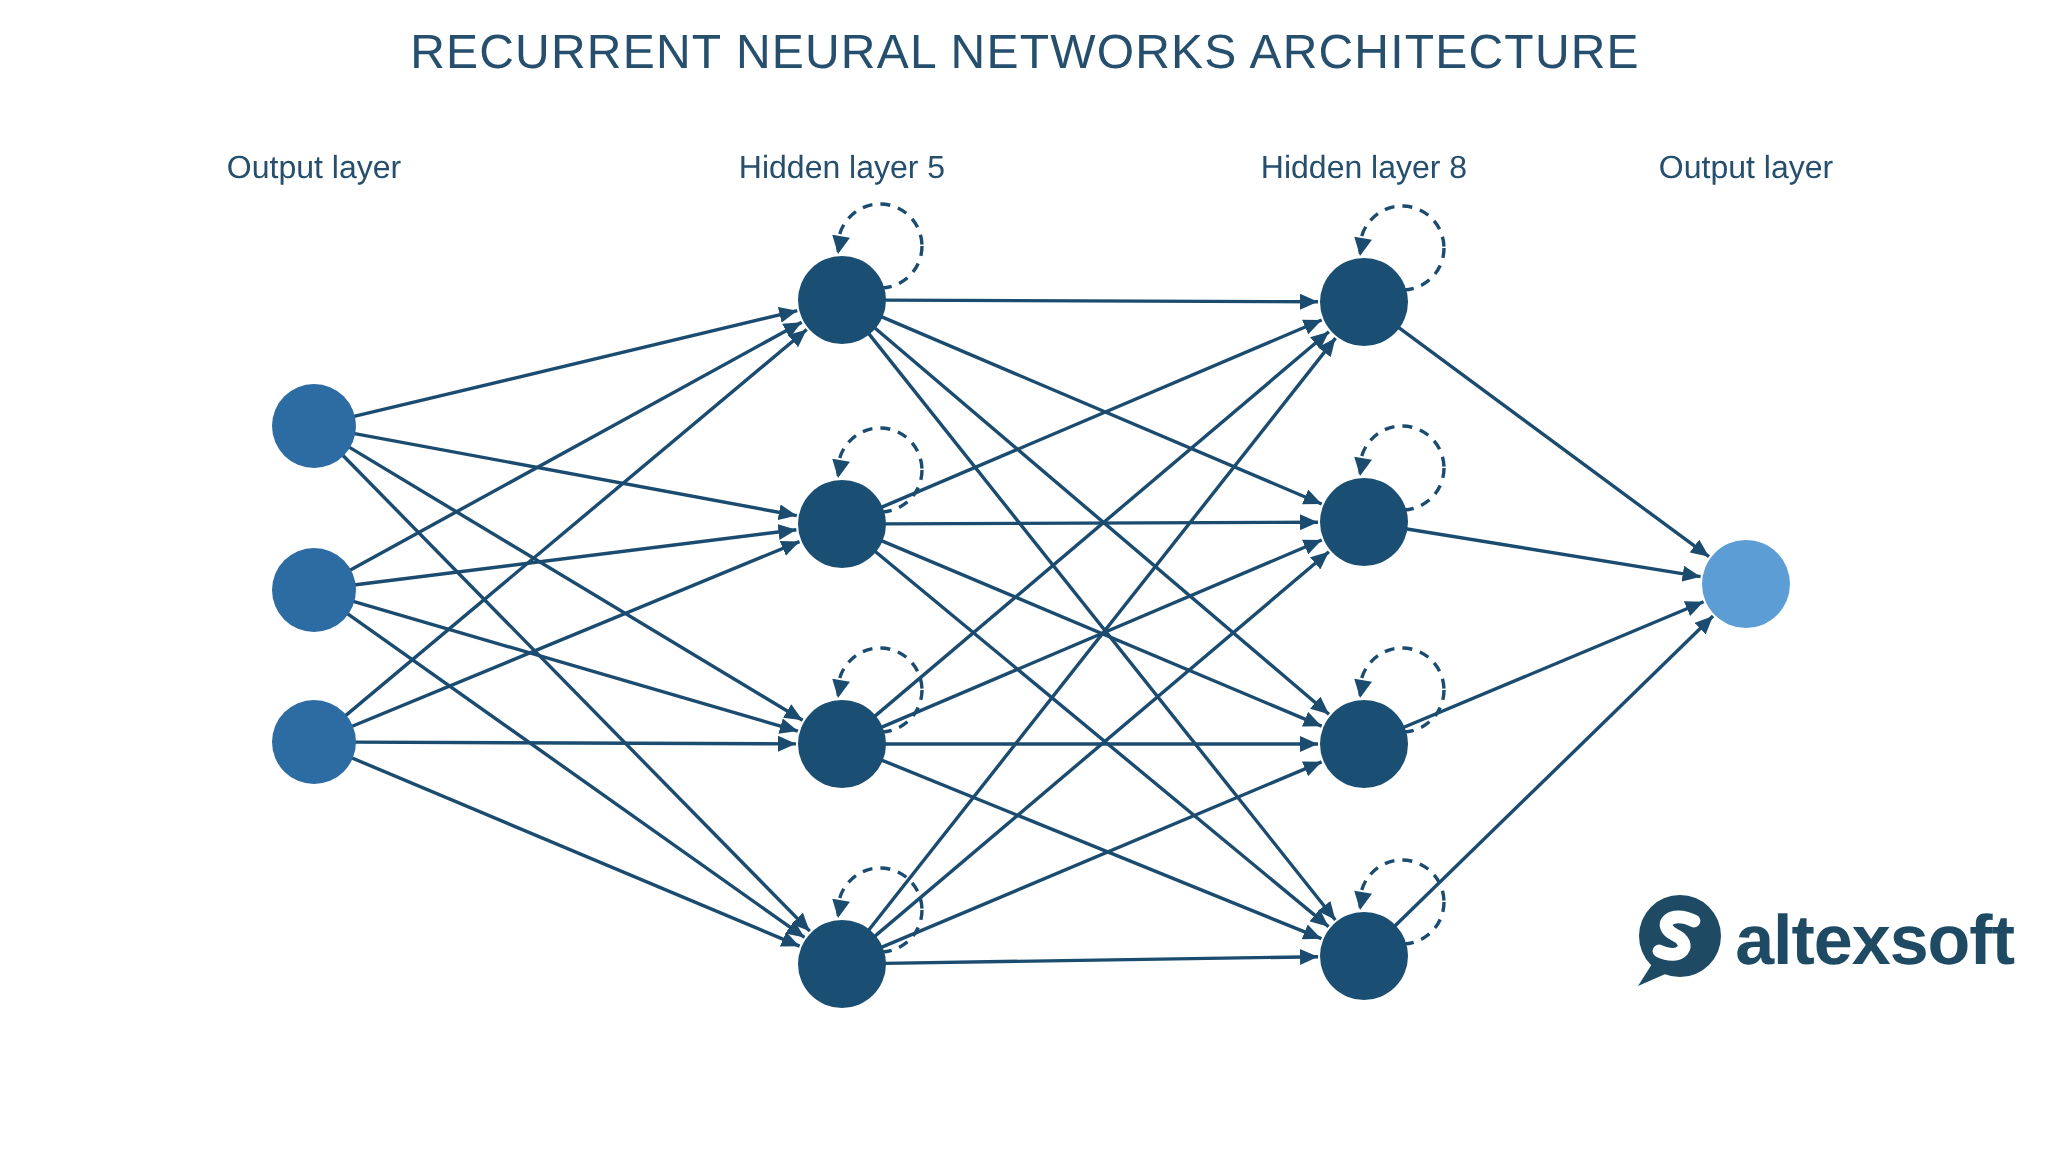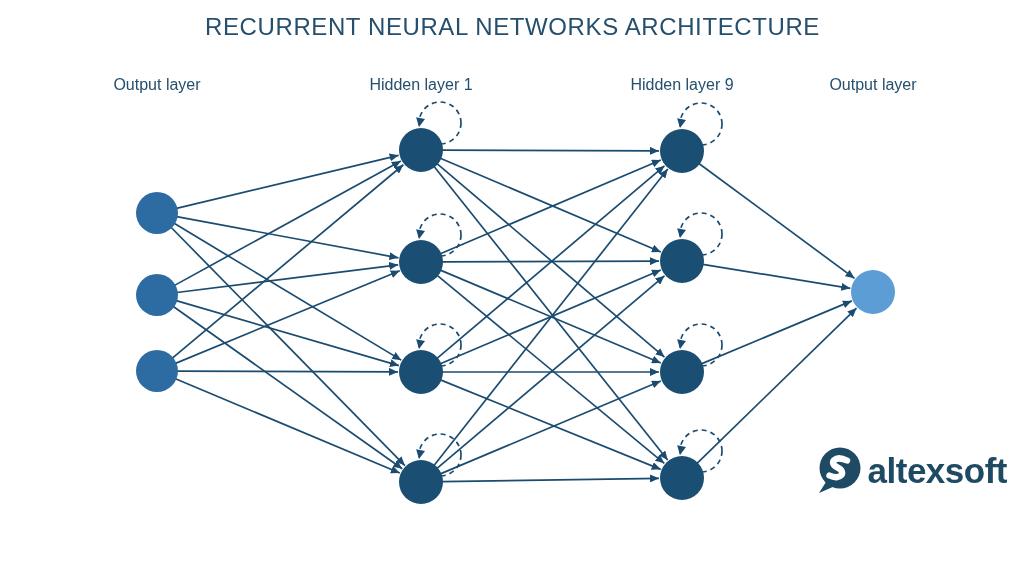--- a/index.html
+++ b/index.html
@@ -56,22 +56,22 @@
   }
 </style>
 </head>
 <body>
 
 <div class="canvas">
 
   <div class="title">RECURRENT NEURAL NETWORKS ARCHITECTURE</div>
 
   <div class="layer-label" style="left: 67px;">Output layer</div>
-  <div class="layer-label" style="left: 331px;">Hidden layer 1</div>
-  <div class="layer-label" style="left: 592px;">Hidden layer 9</div>
+  <div class="layer-label" style="left: 331px;">Hidden layer 5</div>
+  <div class="layer-label" style="left: 592px;">Hidden layer 8</div>
   <div class="layer-label" style="left: 783px;">Output layer</div>
 
   <svg id="net" class="net" width="1025" height="577">
       <defs>
         <marker id="arrow" markerWidth="10" markerHeight="8" refX="9" refY="4" orient="auto" markerUnits="userSpaceOnUse">
           <path d="M0,0 L9,4 L0,8 z" fill="#1b4c70"></path>
         </marker>
       </defs>
       <g>
         <circle cx="440" cy="123" r="21" fill="none" stroke="#1b4c70" stroke-width="1.7" stroke-dasharray="5 4"></circle>

